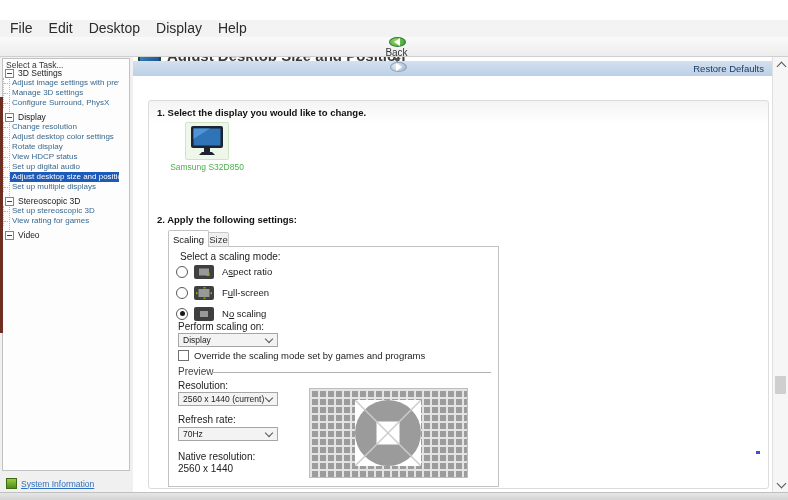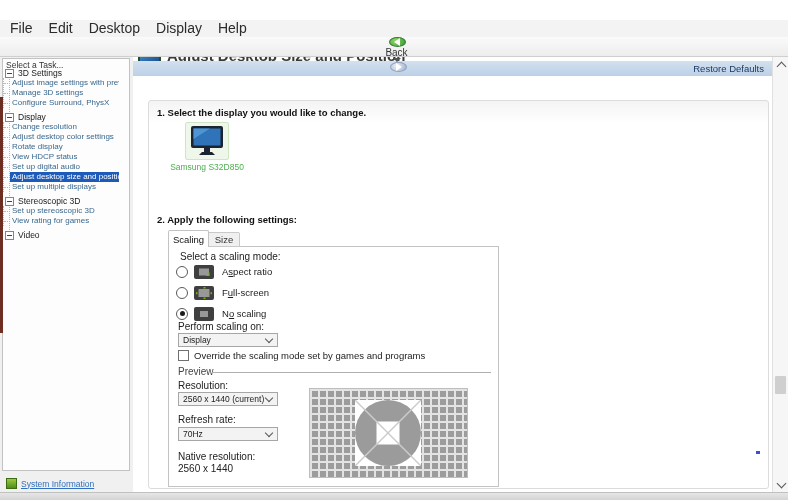--- a/index.html
+++ b/index.html
@@ -62,21 +62,21 @@
   
   .panel{left:148px;top:100px;width:621px;height:389px;background:linear-gradient(#f4f4f4,#ffffff 22px);border:1px solid #dcdcdc;border-radius:3px;box-sizing:border-box;z-index:2;}
   .h-bold{font-size:9.5px;font-weight:bold;color:#111;z-index:3;white-space:nowrap;}
   
   .disp-wrap{left:176px;top:122px;width:62px;z-index:3;display:flex;flex-direction:column;align-items:center;}
   .disp-sel{padding:2px 4px;background:#eef7ea;border:1px solid #cfe6c4;border-radius:2px;}
   .disp-label{margin-top:2px;font-size:8.5px;color:#4fae4f;white-space:nowrap;}
   
   .tab{z-index:4;font-size:9.5px;display:flex;align-items:center;justify-content:center;box-sizing:border-box;}
   .tab-active{left:168px;top:230px;width:41px;height:17px;background:#fff;border:1px solid #c3c3c3;border-bottom:none;border-radius:2px 2px 0 0;color:#111;}
-  .tab-idle{left:209px;top:232px;width:31px;height:15px;background:#f0f0f0;border:1px solid #c9c9c9;border-left:none;border-radius:0 2px 0 0;color:#333;}
+  .tab-idle{left:209px;top:232px;width:20px;height:15px;background:#f0f0f0;border:1px solid #c9c9c9;border-left:none;border-radius:0 2px 0 0;color:#333;}
   .tabbox{left:168px;top:246px;width:331px;height:241px;background:#fff;border:1px solid #c3c3c3;box-sizing:border-box;z-index:3;}
   .lbl{font-size:10px;color:#222;z-index:4;white-space:nowrap;}
   
   .mode-row{z-index:4;display:flex;align-items:center;height:15px;}
   .radio{width:10px;height:10px;border:1px solid #5a5a5a;border-radius:50%;background:#fff;position:relative;flex:none;}
   .radio.checked::after{content:"";position:absolute;left:2.5px;top:2.5px;width:5px;height:5px;border-radius:50%;background:#1a1a1a;}
   .mode-icon{margin-left:6px;flex:none;display:block;}
   .mode-label{font-size:9.5px;margin-left:8px;color:#222;white-space:nowrap;}
   
   .dd{width:100px;height:14px;background:#f3f3f3;border:1px solid #a6a6a6;box-sizing:border-box;z-index:4;display:flex;align-items:center;}

